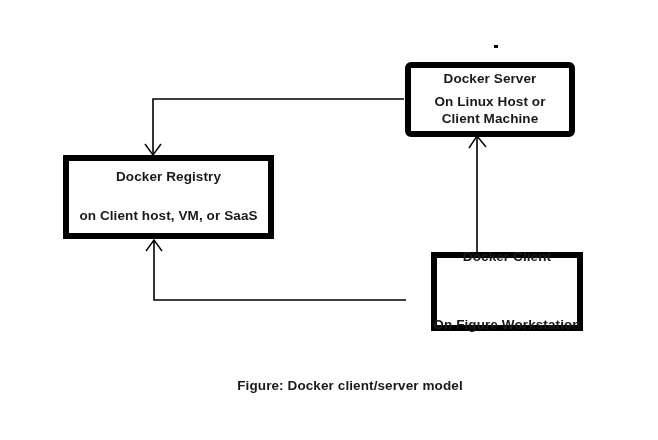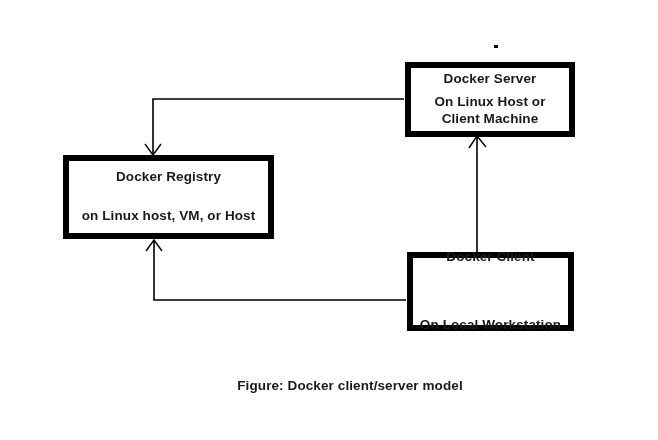--- a/index.html
+++ b/index.html
@@ -54,33 +54,34 @@
     letter-spacing: 0.1px;
     line-height: 1.25;
     text-align: center;
     white-space: nowrap;
   }
   #node-server {
     left: 405px;
     top: 62px;
     width: 170px;
     height: 75px;
+    border-radius: 6px;
   }
   #node-server .node-title { margin-bottom: 7px; }
   #node-registry {
     left: 63px;
     top: 155px;
     width: 211px;
     height: 84px;
   }
   #node-registry .node-title { margin-bottom: 22px; }
   #node-client {
-    left: 407px;
+    left: 431px;
     top: 252px;
-    width: 167px;
+    width: 152px;
     height: 79px;
     gap: 40px;
   }
   #node-client .node-title { margin-bottom: 12px; }
   #caption {
     position: absolute;
     left: 0;
     top: 378px;
     width: 658px;
     text-align: center;
@@ -125,23 +126,23 @@
   </svg>
 
   <div class="node" id="node-server">
     <div class="node-title">Docker Server</div>
     <div class="node-sub">On Linux Host or</div>
     <div class="node-sub">Client Machine</div>
   </div>
 
   <div class="node" id="node-registry">
     <div class="node-title">Docker Registry</div>
-    <div class="node-sub">on Linux host, VM, or Host</div>
+    <div class="node-sub">on Client host, VM, or SaaS</div>
   </div>
 
   <div class="node" id="node-client">
     <div class="node-title">Docker Client</div>
-    <div class="node-sub">On Local Workstation</div>
+    <div class="node-sub">On Figure Workstation</div>
   </div>
 
   <div id="caption">Figure: Docker client/server model</div>
 
 </div>
 
 </body></html>

